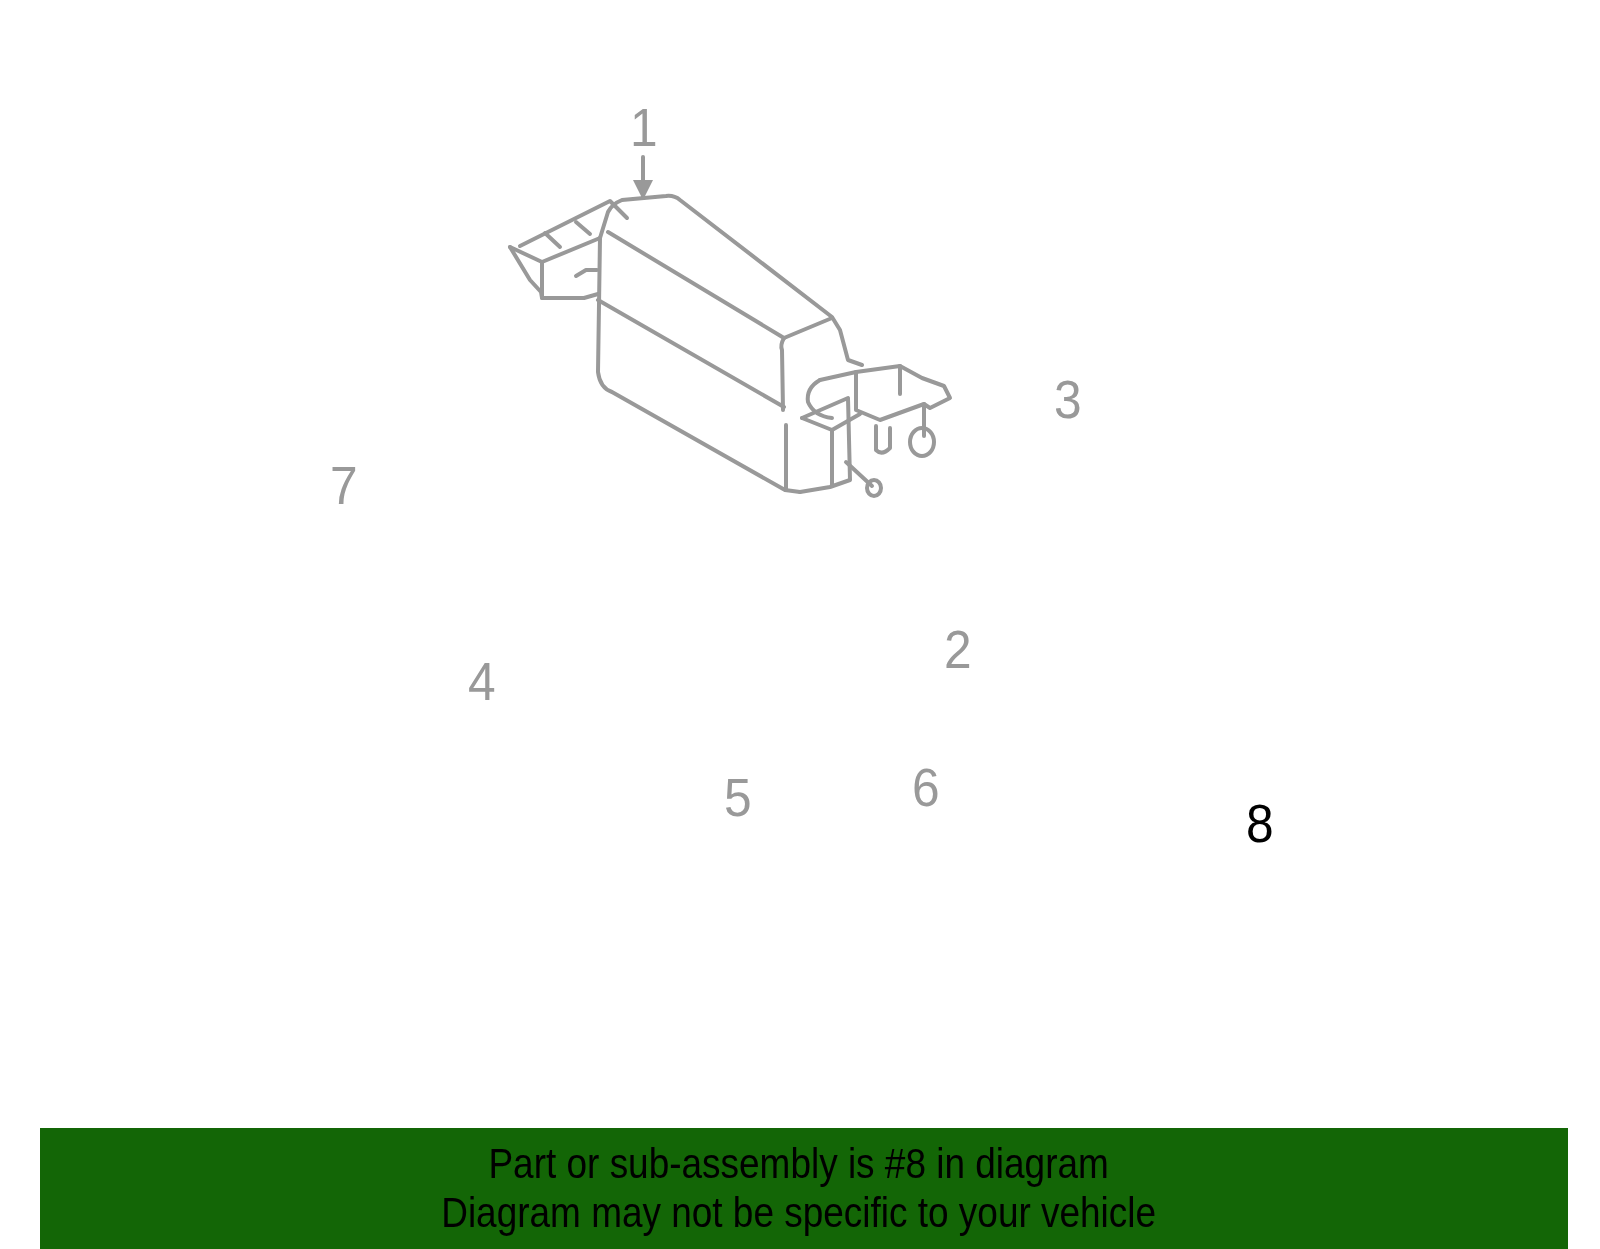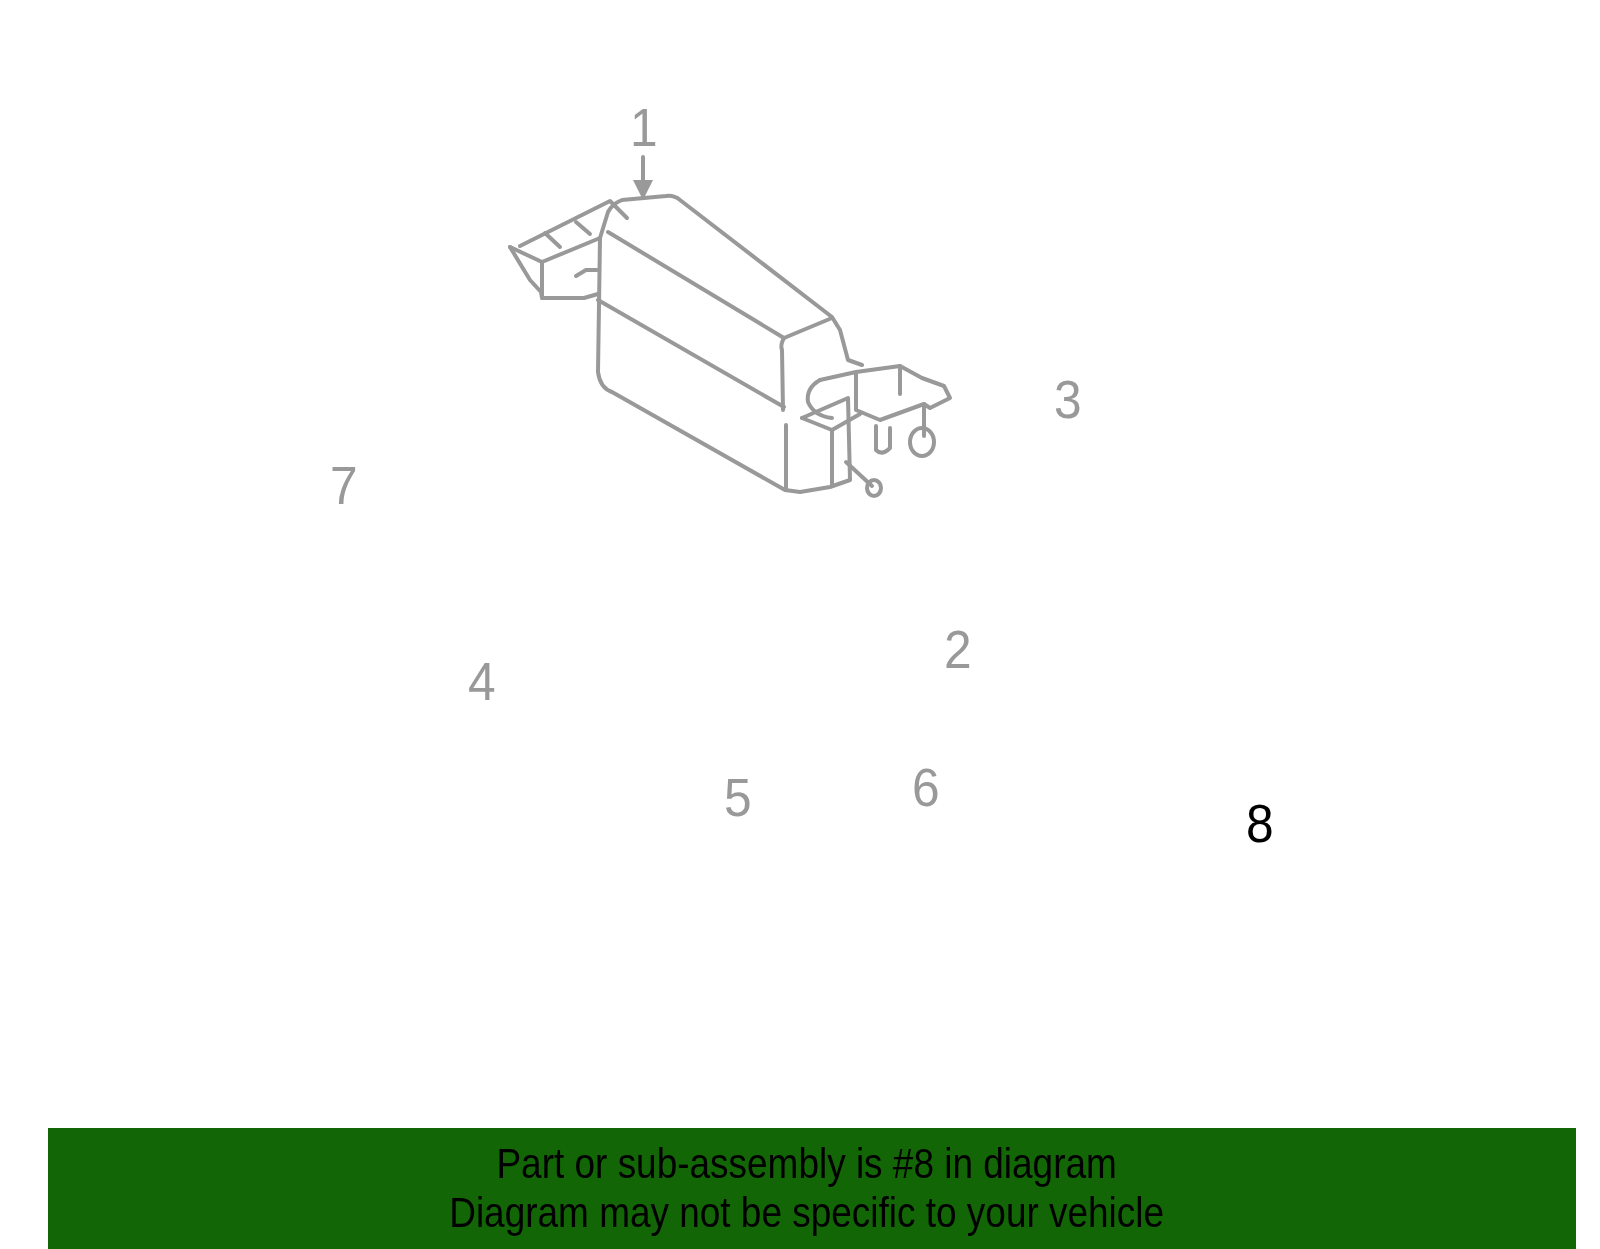--- a/index.html
+++ b/index.html
@@ -1,20 +1,20 @@
 <!DOCTYPE html>
 <html><head>
 <meta charset="utf-8">
 <style>
   html, body { margin: 0; padding: 0; background: #ffffff; }
   body { width: 1600px; height: 1249px; position: relative; overflow: hidden; font-family: "Liberation Sans", sans-serif; }
   #diagram { position: absolute; left: 0; top: 0; width: 1600px; height: 1249px; }
   .callout { position: absolute; font-family: "Liberation Sans", sans-serif; font-size: 54px; line-height: 54px; color: #999999; transform: scaleX(0.92); transform-origin: left top; }
   .callout.active { color: #000000; }
-  #banner { position: absolute; left: 48px; top: 1128px; width: 1528px; height: 121px; background: #136606; }
+  #banner { position: absolute; left: 40px; top: 1128px; width: 1528px; height: 121px; background: #136606; }
   #banner .line { position: absolute; left: 0; width: 1530px; font-family: "Liberation Sans", sans-serif; font-size: 42px; line-height: 48px; color: #000000; text-align: center; transform: scaleX(0.88); transform-origin: 712px 0; }
   #banner .l1 { top: 12px; }
   #banner .l2 { top: 61px; }
 </style>
 </head>
 <body>
 
 
 
 <svg id="diagram" viewBox="0 0 1600 1249" xmlns="http://www.w3.org/2000/svg">

